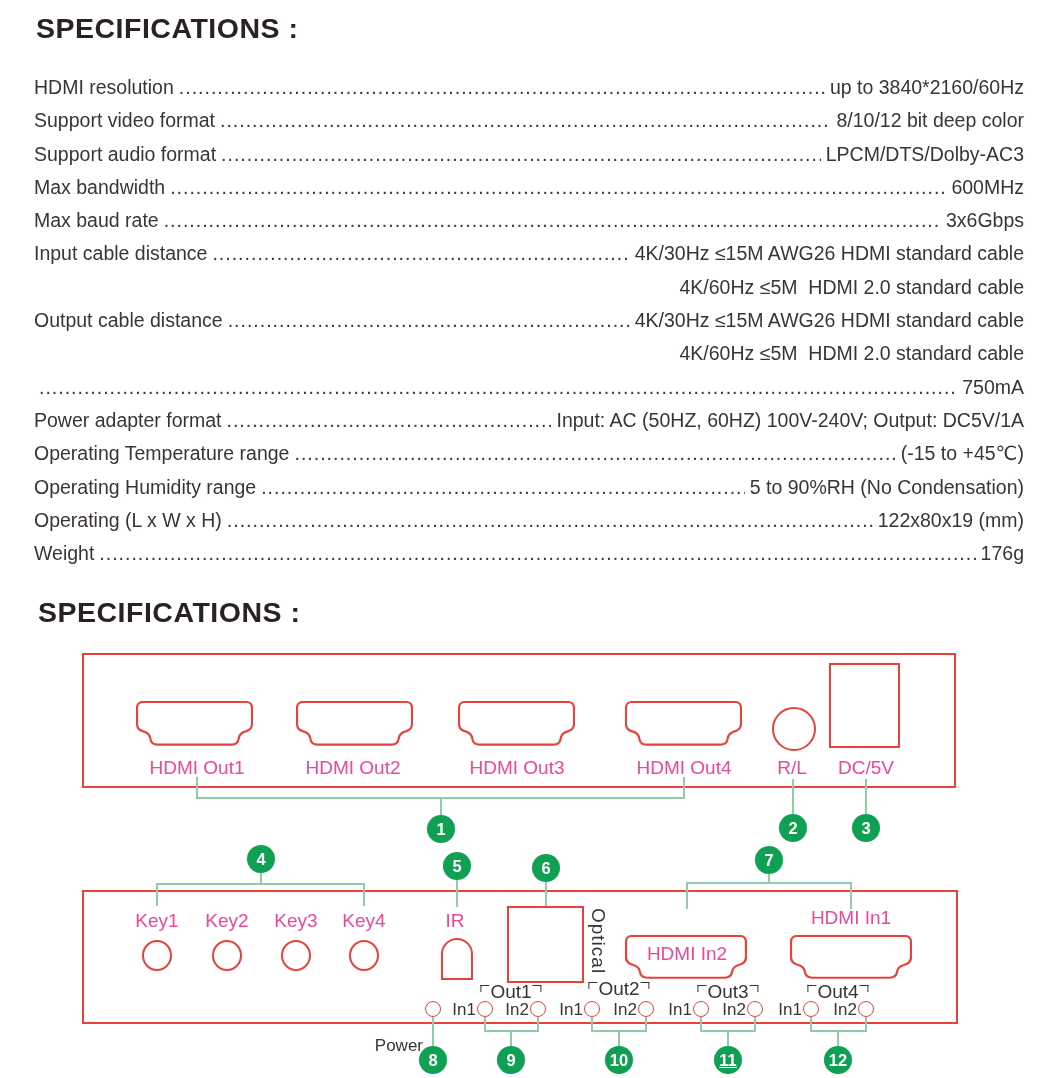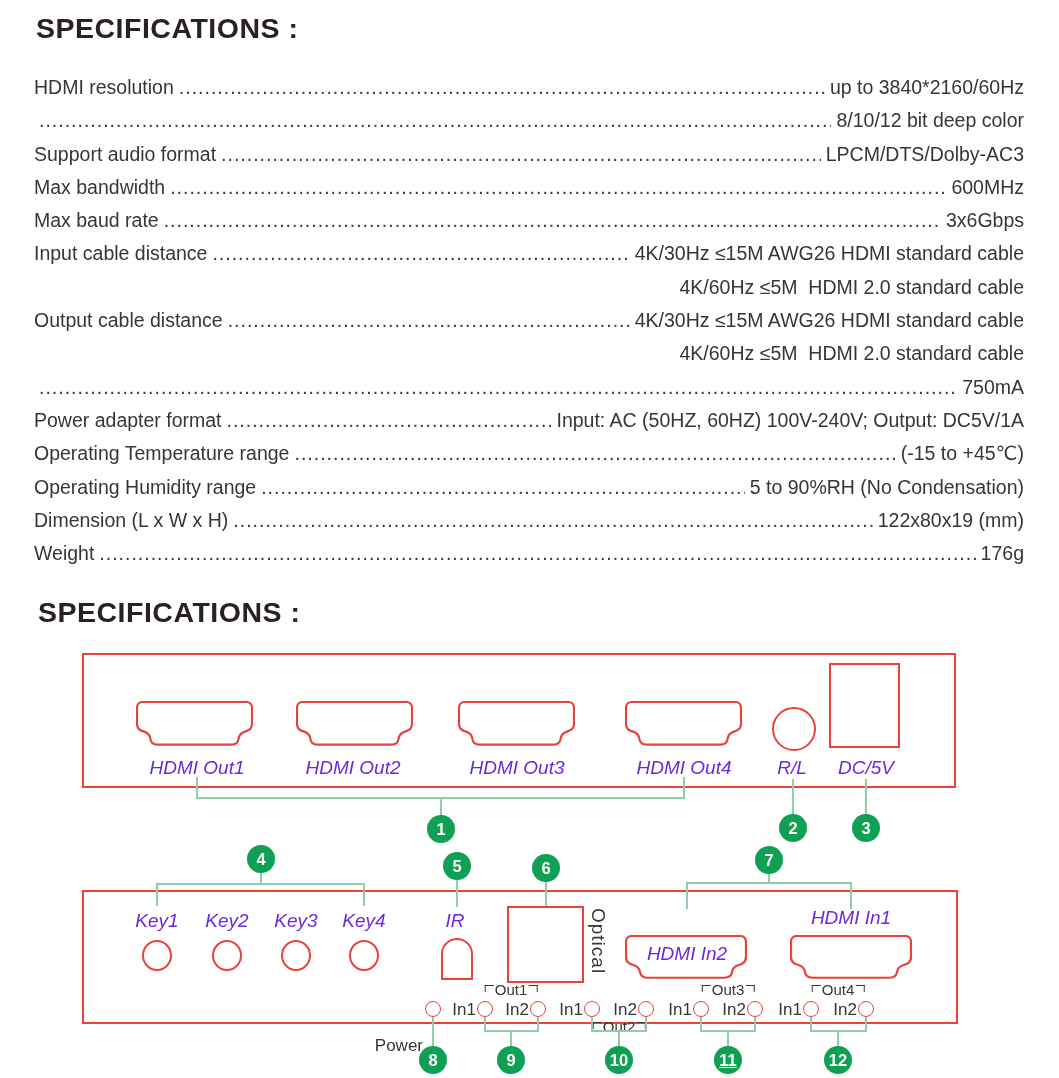--- a/index.html
+++ b/index.html
@@ -27,28 +27,28 @@
   .rcircle { position:absolute; border:2px solid #e8423b; border-radius:50%; background:#ffffff; box-sizing:border-box; }
   .led     { border-width:1.6px; }
   .irdome  { position:absolute; border:2px solid #e8423b; border-radius:16px 16px 0 0; box-sizing:border-box; background:#ffffff; }
   .port    { position:absolute; }
   .gline   { position:absolute; background:#8fcda6; }
   .badge   {
     position:absolute; width:28px; height:28px; border-radius:50%; background:#0fa054;
     color:#ffffff; font-size:16.5px; font-weight:bold;
     display:flex; align-items:center; justify-content:center;
   }
-  .dlabel  { position:absolute; transform:translateX(-50%); font-size:19px; white-space:nowrap; color:#6d28d9;font-style:italic; }
+  .dlabel  { position:absolute; transform:translateX(-50%); font-size:19px; white-space:nowrap; color:#ec4899; }
   .rlabel  { position:absolute; transform:translateX(-100%); font-size:17px; white-space:nowrap; color:#3a3435; }
   .vlabel  {
     position:absolute; writing-mode:vertical-rl; font-size:19px; letter-spacing:1px;
     color:#3a3435; white-space:nowrap;
   }
   .out-label {
-    position:absolute; transform:translateX(-50%); font-size:15px; color:#3a3435;
+    position:absolute; transform:translateX(-50%); font-size:19px; color:#3a3435;
     display:flex; align-items:flex-start; white-space:nowrap;
   }
   .out-label::before {
     content:""; width:8px; height:6px; margin-top:4px; margin-right:1px;
     border-top:1.6px solid #3a3435; border-left:1.6px solid #3a3435;
   }
   .out-label::after {
     content:""; width:8px; height:6px; margin-top:4px; margin-left:1px;
     border-top:1.6px solid #3a3435; border-right:1.6px solid #3a3435;
   }
@@ -62,20 +62,21 @@
   <div class="heading" style="left:36px; top:12px;">SPECIFICATIONS :</div>
   <div class="heading" style="left:38px; top:596px;">SPECIFICATIONS :</div>
 
   <div id="spec-list">
     <div class="spec-row">
         <span class="spec-label">HDMI resolution</span>
         <span class="spec-leader"></span>
         <span class="spec-value">up to 3840*2160/60Hz</span>
       </div>
     <div class="spec-row">
+        <span class="spec-label">Support video format</span>
         <span class="spec-leader"></span>
         <span class="spec-value">8/10/12 bit deep color</span>
       </div>
     <div class="spec-row">
         <span class="spec-label">Support audio format</span>
         <span class="spec-leader"></span>
         <span class="spec-value">LPCM/DTS/Dolby-AC3</span>
       </div>
     <div class="spec-row">
         <span class="spec-label">Max bandwidth</span>
@@ -116,21 +117,21 @@
         <span class="spec-label">Operating Temperature range</span>
         <span class="spec-leader"></span>
         <span class="spec-value">(-15 to +45℃)</span>
       </div>
     <div class="spec-row">
         <span class="spec-label">Operating Humidity range</span>
         <span class="spec-leader"></span>
         <span class="spec-value">5 to 90%RH (No Condensation)</span>
       </div>
     <div class="spec-row">
-        <span class="spec-label">Dimension (L x W x H)</span>
+        <span class="spec-label">Operating (L x W x H)</span>
         <span class="spec-leader"></span>
         <span class="spec-value">122x80x19 (mm)</span>
       </div>
     <div class="spec-row">
         <span class="spec-label">Weight</span>
         <span class="spec-leader"></span>
         <span class="spec-value">176g</span>
       </div>
   </div>
 
@@ -204,21 +205,21 @@
   <div class="rlabel" style="left:529px; top:1000px;">In2</div>
   <div class="rcircle led" style="left:530px; top:1001px; width:16px; height:16px;"></div>
   <div class="out-label" style="left:511px; top:981px;">
       <span>Out1</span>
     </div>
 
   <div class="rlabel" style="left:583px; top:1000px;">In1</div>
   <div class="rcircle led" style="left:584px; top:1001px; width:16px; height:16px;"></div>
   <div class="rlabel" style="left:637px; top:1000px;">In2</div>
   <div class="rcircle led" style="left:638px; top:1001px; width:16px; height:16px;"></div>
-  <div class="out-label" style="left:619px; top:1018px;">
+  <div class="out-label" style="left:619px; top:978px;">
       <span>Out2</span>
     </div>
 
   <div class="rlabel" style="left:692px; top:1000px;">In1</div>
   <div class="rcircle led" style="left:693px; top:1001px; width:16px; height:16px;"></div>
   <div class="rlabel" style="left:746px; top:1000px;">In2</div>
   <div class="rcircle led" style="left:747px; top:1001px; width:16px; height:16px;"></div>
   <div class="out-label" style="left:728px; top:981px;">
       <span>Out3</span>
     </div>

